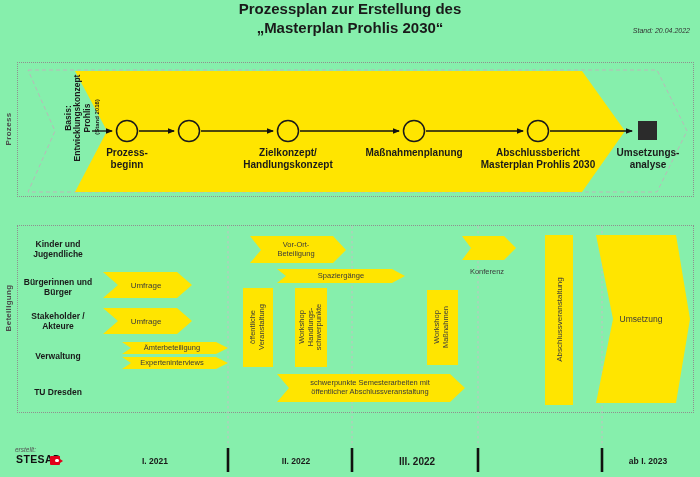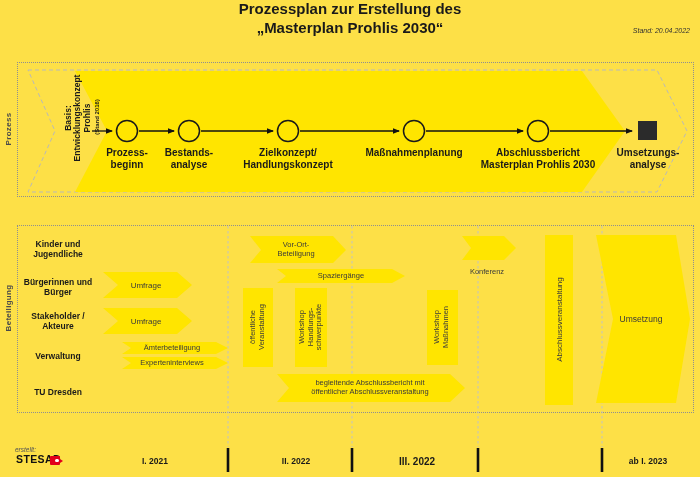--- a/index.html
+++ b/index.html
@@ -1,18 +1,18 @@
 <!DOCTYPE html>
 <html><head>
 <meta charset="utf-8">
 <style>
   html,body { margin:0; padding:0; background:#fff; }
   .canvas {
     position:relative; width:700px; height:477px; overflow:hidden;
-    background:#fde047; font-family:"Liberation Sans", sans-serif; color:#1a1a1a;
+    background:#86efac; font-family:"Liberation Sans", sans-serif; color:#1a1a1a;
   }
   svg.layer { position:absolute; left:0; top:0; width:700px; height:477px; }
   .band-box { position:absolute; border:1px dotted #8f8f8f; }
   .lbl { position:absolute; white-space:pre-line; text-align:center; line-height:1.18; }
   .b   { font-weight:bold; }
   .ms-lbl   { font-size:10px; font-weight:bold; color:#1a1a1a; }
   .row-lbl  { font-size:8.5px; font-weight:bold; color:#1a1a1a; }
   .act-lbl  { font-size:7.5px; color:#3a3a3a; }
   .rot { display:flex; align-items:center; justify-content:center; transform:rotate(-90deg); transform-origin:center; }
   .band-side-lbl { font-size:8px; font-weight:bold; color:#4a4a4a; letter-spacing:0.3px; }
@@ -103,22 +103,20 @@
   <div class="lbl rot band-side-lbl" style="left:-16px; top:123px; width:50px; height:12px;">Prozess</div>
   <div class="lbl rot band-side-lbl" style="left:-21px; top:302px; width:60px; height:12px;">Beteiligung</div>
 
   <div class="lbl rot" style="left:22px; top:103px; width:112px; height:30px; font-size:8.5px; font-weight:bold; line-height:1.1;">Basis:
 Entwicklungskonzept
 Prohlis</div>
   <div class="lbl rot" style="left:42px; top:113px; width:112px; height:8px; font-size:6px; font-weight:bold;">(Stand 2016)</div>
 
   <div class="lbl ms-lbl" style="left:92px;  top:147px; width:70px;">Prozess-
 beginn</div>
-  <div class="lbl ms-lbl" style="left:154px; top:147px; width:70px;">Bestands-
-analyse</div>
   <div class="lbl ms-lbl" style="left:233px; top:147px; width:110px;">Zielkonzept/
 Handlungskonzept</div>
   <div class="lbl ms-lbl" style="left:354px; top:147px; width:120px;">Maßnahmenplanung</div>
   <div class="lbl ms-lbl" style="left:466px; top:147px; width:144px;">Abschlussbericht
 Masterplan Prohlis 2030</div>
   <div class="lbl ms-lbl" style="left:608px; top:147px; width:80px;">Umsetzungs-
 analyse</div>
 
   <div class="lbl row-lbl" style="left:8px; top:239px; width:100px;">Kinder und
 Jugendliche</div>
@@ -130,21 +128,21 @@
   <div class="lbl row-lbl" style="left:8px; top:387px; width:100px;">TU Dresden</div>
 
   <div class="lbl act-lbl" style="left:252px; top:241px; width:88px;">Vor-Ort-
 Beteiligung</div>
   <div class="lbl act-lbl" style="left:286px; top:272px; width:110px;">Spaziergänge</div>
   <div class="lbl act-lbl" style="left:103px; top:281px; width:86px; font-size:8px;">Umfrage</div>
   <div class="lbl act-lbl" style="left:103px; top:317px; width:86px; font-size:8px;">Umfrage</div>
   <div class="lbl act-lbl" style="left:122px; top:344px; width:100px;">Ämterbeteiligung</div>
   <div class="lbl act-lbl" style="left:122px; top:359px; width:100px;">Experteninterviews</div>
   <div class="lbl act-lbl" style="left:462px; top:244px; width:50px;margin-top:24px;">Konferenz</div>
-  <div class="lbl act-lbl" style="left:287px; top:379px; width:166px;">begleitende Abschlussbericht mit
+  <div class="lbl act-lbl" style="left:287px; top:379px; width:166px;">schwerpunkte Semesterarbeiten mit
 öffentlicher Abschlussveranstaltung</div>
   <div class="lbl act-lbl" style="left:598px; top:314px; width:86px; font-size:8.5px;">Umsetzung</div>
 
   <div class="lbl rot act-lbl" style="left:220px; top:317px; width:76px; height:20px;">öffentliche
 Veranstaltung</div>
   <div class="lbl rot act-lbl" style="left:273px; top:313px; width:76px; height:28px;">Workshop
 Handlungs-
 schwerpunkte</div>
   <div class="lbl rot act-lbl" style="left:407px; top:317px; width:70px; height:20px;">Workshop
 Maßnahmen</div>

